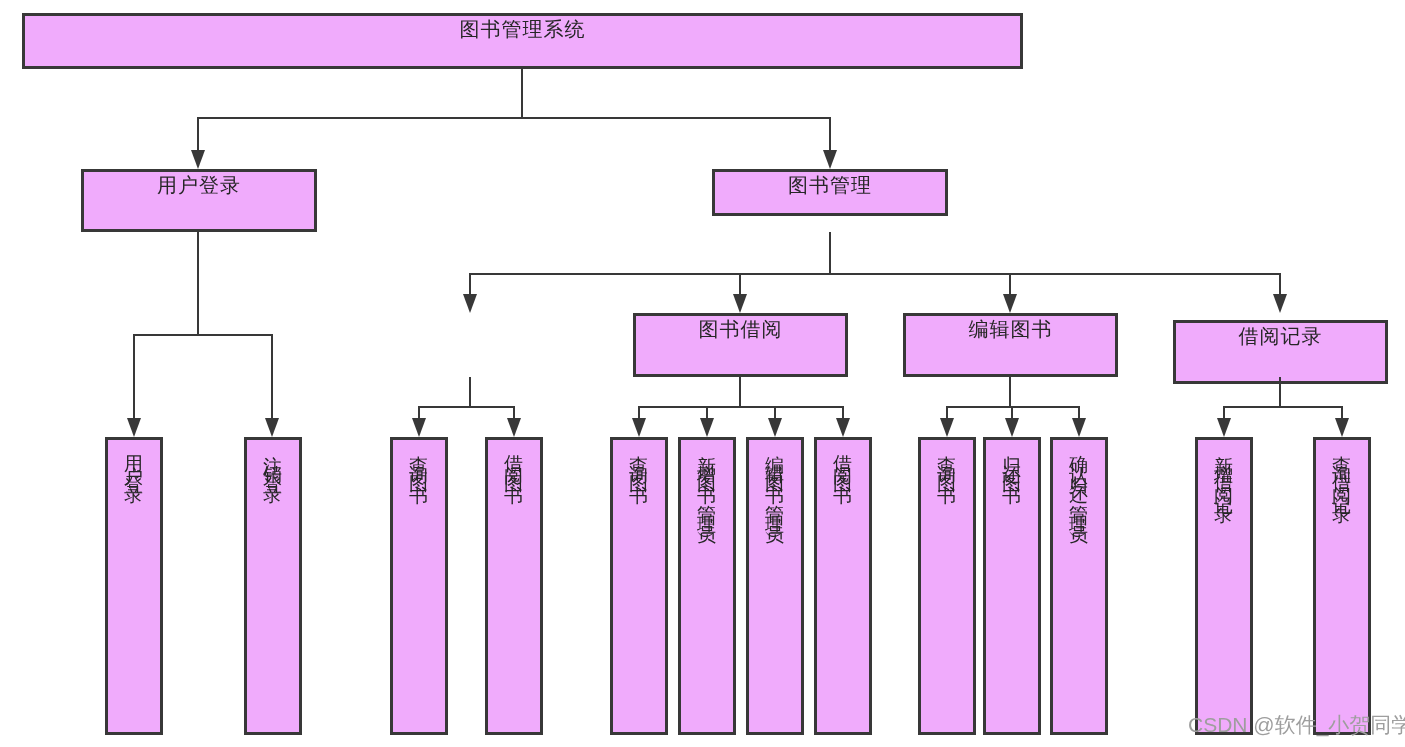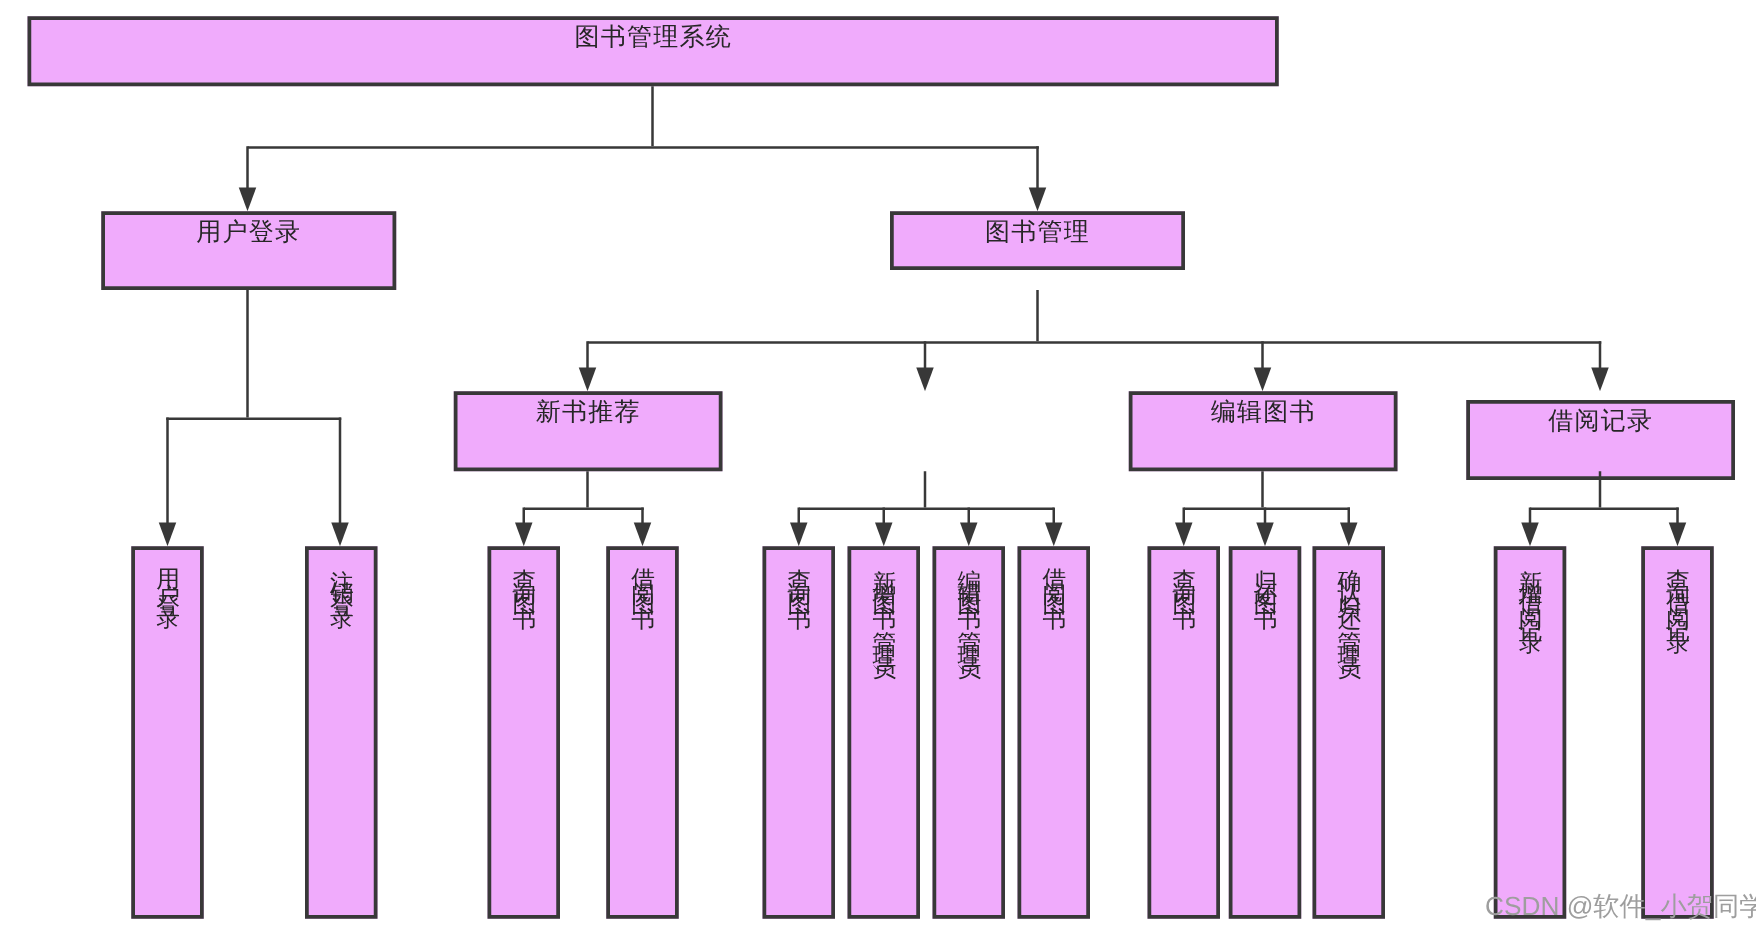--- a/index.html
+++ b/index.html
@@ -68,22 +68,22 @@
   </div>
 
   <div class="box l1" style="left:81px;top:169px;width:236px;height:63px">
     <span>用户登录</span>
   </div>
 
   <div class="box l1" style="left:712px;top:169px;width:236px;height:47px">
     <span>图书管理</span>
   </div>
 
-  <div class="box mid" style="left:363px;top:313px">
-    <span>新书推荐</span>
+  <div class="box mid" style="left:633px;top:313px">
+    <span>图书借阅</span>
   </div>
   <div class="box mid" style="left:903px;top:313px">
     <span>编辑图书</span>
   </div>
   <div class="box mid" style="left:1173px;top:320px">
     <span>借阅记录</span>
   </div>
 
   <div class="box leaf" style="left:105px;top:437px">
     <span class="vtext">用户登录</span>

